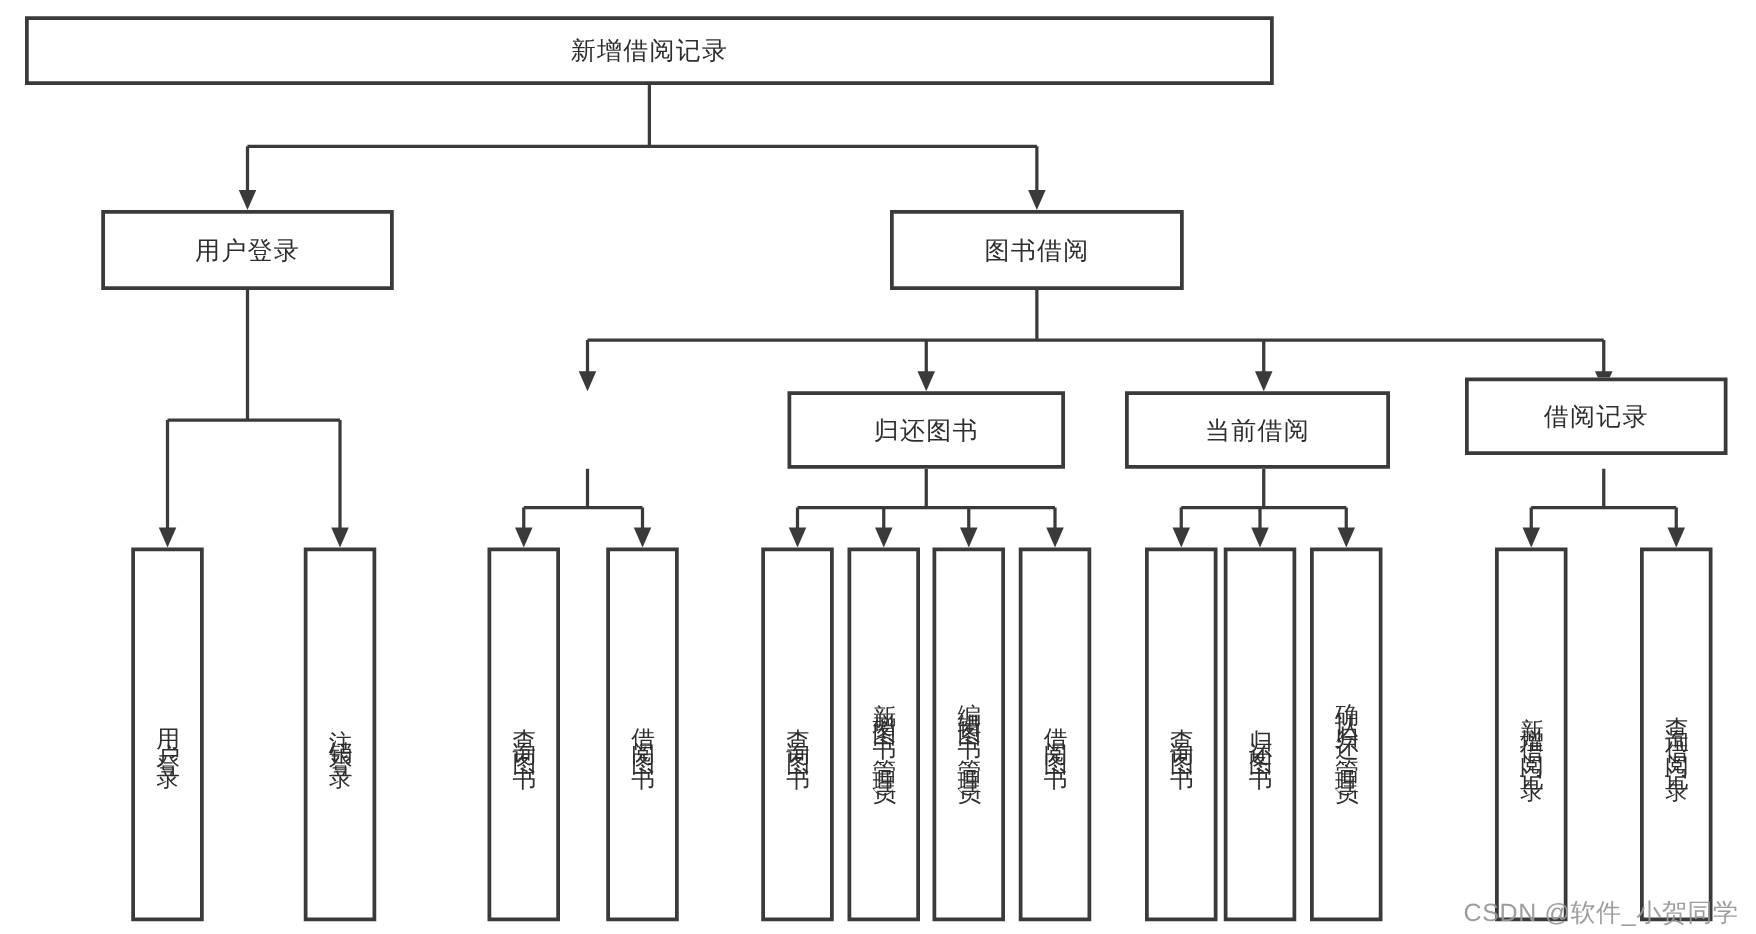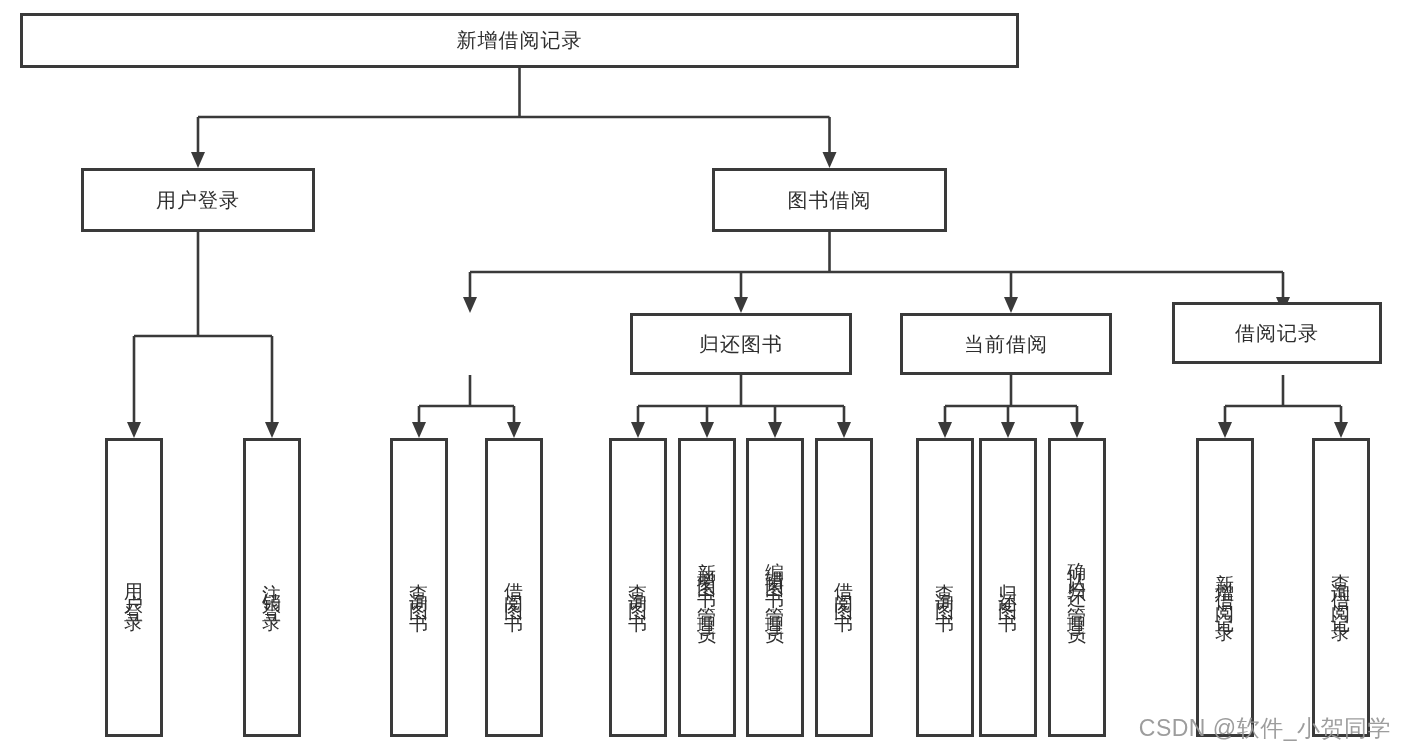--- a/index.html
+++ b/index.html
@@ -43,21 +43,21 @@
     line-height: 1;
     letter-spacing: 10px;
     color: #2e2e2e;
     white-space: nowrap;
   }
   .vlabel.tight { letter-spacing: 9px; }
   .watermark {
     position: absolute;
     right: 14px;
     bottom: 3px;
-    font-size: 23px;
+    font-size: 20px;
     color: rgba(152,152,152,0.95);
     letter-spacing: 0.5px;
     z-index: 3;
     white-space: nowrap;
   }
 </style>
 </head>
 <body>
 
 <div class="canvas">

